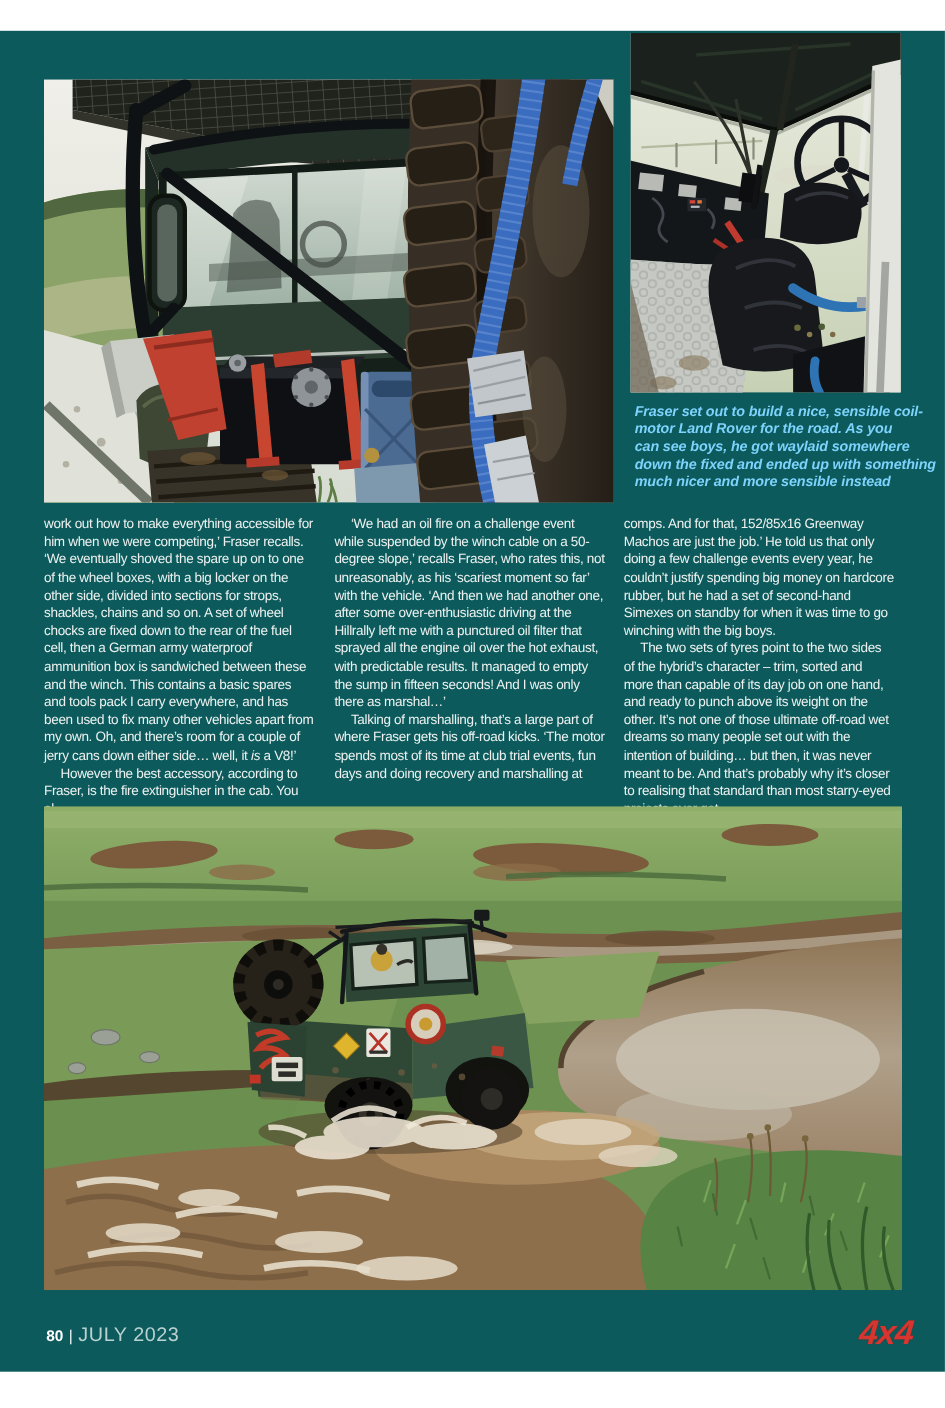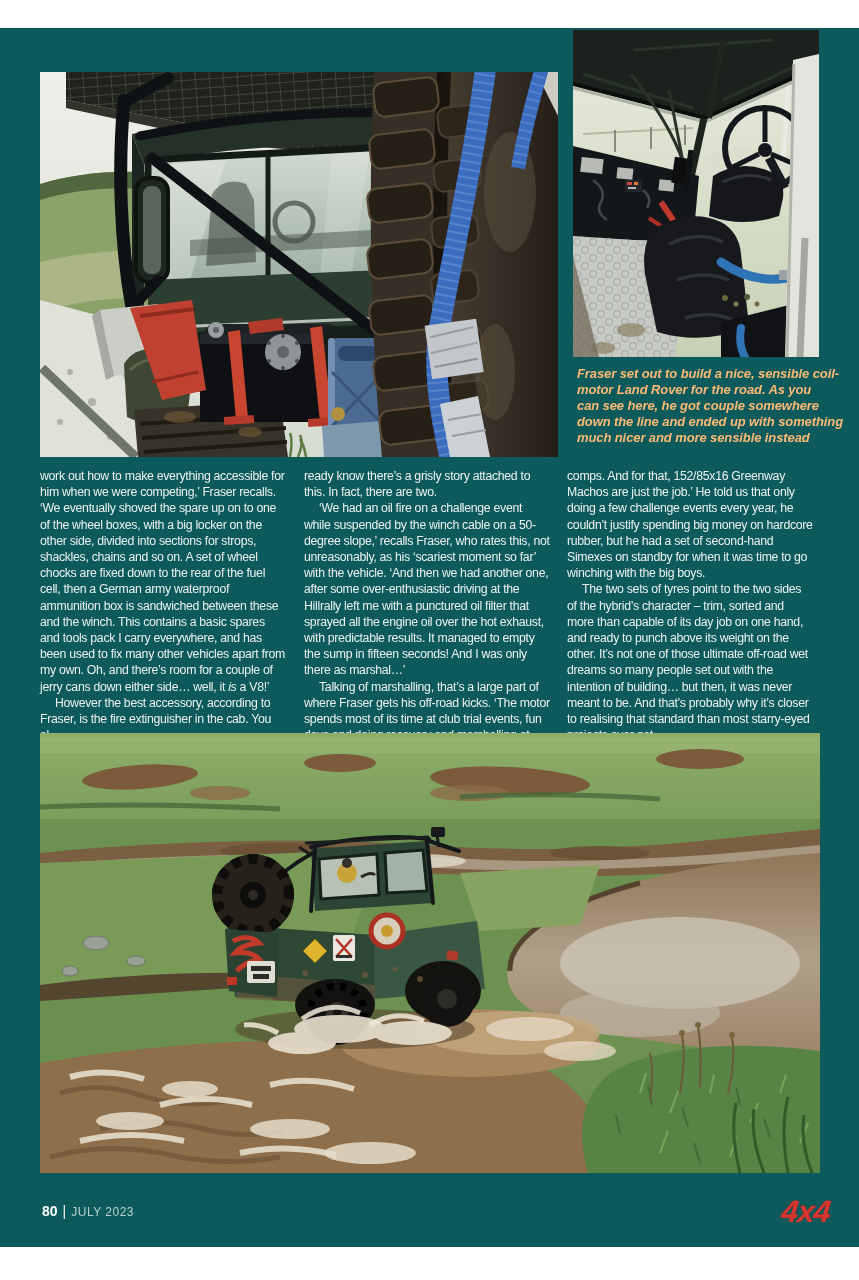--- a/index.html
+++ b/index.html
@@ -4,35 +4,35 @@
 <style>
   html,body{margin:0;padding:0;background:#ffffff;}
   .page{position:relative;width:859px;height:1280px;background:#ffffff;overflow:hidden;
         font-family:"Liberation Sans", sans-serif;}
   .sheet{position:absolute;left:0;top:28px;width:859px;height:1219px;background:#0c5a5c;}
   .photo{position:absolute;overflow:hidden;}
   .photo svg{display:block;width:100%;height:100%;}
   .photo-cab{left:40px;top:44px;width:518px;height:385px;}
   .photo-interior{left:573px;top:2px;width:246px;height:327px;}
   .photo-river{left:40px;top:705px;width:780px;height:440px;}
-  .caption{position:absolute;left:577px;top:338px;width:246px;color:#fdba74;
+  .caption{position:absolute;left:577px;top:338px;width:246px;color:#7dd3fc;
            font-style:italic;font-weight:bold;font-size:13px;line-height:16px;letter-spacing:-0.1px;}
   .caption div{white-space:nowrap;}
   .col{position:absolute;top:440px;width:246px;color:#edf2f0;font-size:12.3px;
        line-height:16.2px;letter-spacing:-0.3px;}
   .col-1{left:40px;}
   .col-2{left:304px;}
   .col-3{left:567px;}
   .col p{margin:0;}
   .col p.indent{text-indent:15px;}
   .it{font-style:italic;}
   .footer{position:absolute;left:42px;top:1175px;font-size:14px;color:#ffffff;}
   .footer .pn{font-weight:bold;}
   .footer .sep{margin:0 5px;opacity:.95;}
-  .footer .issue{color:#b9d2d1;font-size:12px;letter-spacing:.5px;}
+  .footer .issue{color:#b9d2d1;font-size:18px;letter-spacing:.5px;}
   .logo{position:absolute;left:760px;top:1166px;width:70px;text-align:right;
         font-size:31px;font-weight:bold;font-style:italic;color:#d6362f;
         letter-spacing:-1px;transform:skewX(-5deg);text-shadow:0 0 1px #8e1f1c;}
 </style>
 </head>
 <body>
 
 <div class="page">
   <div class="sheet">
 
@@ -304,31 +304,30 @@
           <polygon points="220,30 246,24 246,327 212,327" fill="#e3e4de"></polygon>
           <line x1="221" y1="34" x2="214" y2="327" stroke="#b2b5ac" stroke-width="3"></line>
           <line x1="232" y1="208" x2="227" y2="327" stroke="#a4a7a1" stroke-width="7"></line>
         </g>
       </svg>
     </div>
 
     <div class="caption">
       <div>Fraser set out to build a nice, sensible coil-</div>
       <div>motor Land Rover for the road. As you</div>
-      <div>can see here, he got couple somewhere</div>
-      <div>down the line and ended up with something</div>
+      <div>can see boys, he got waylaid somewhere</div>
+      <div>down the fixed and ended up with something</div>
       <div>much nicer and more sensible instead</div>
     </div>
 
     <div class="col col-1">
       <p class="para"><span>work out how to make everything accessible for him when we were competing,’ Fraser recalls. ‘We eventually shoved the spare up on to one of the wheel boxes, with a big locker on the other side, divided into sections for strops, shackles, chains and so on. A set of wheel chocks are fixed down to the rear of the fuel cell, then a German army waterproof ammunition box is sandwiched between these and the winch. This contains a basic spares and tools pack I carry everywhere, and has been used to fix many other vehicles apart from my own. Oh, and there’s room for a couple of jerry cans down either side… well, it </span><span class="it">is</span><span> a V8!’</span></p>
       <p class="para indent"><span>However the best accessory, according to Fraser, is the fire extinguisher in the cab. You al-</span></p>
     </div>
     <div class="col col-2">
-      <p class="para"><span>ready know there’s a grisly story attached to this. In fact, there are two.</span></p>
       <p class="para indent"><span>‘We had an oil fire on a challenge event while suspended by the winch cable on a 50-degree slope,’ recalls Fraser, who rates this, not unreasonably, as his ‘scariest moment so far’ with the vehicle. ‘And then we had another one, after some over-enthusiastic driving at the Hillrally left me with a punctured oil filter that sprayed all the engine oil over the hot exhaust, with predictable results. It managed to empty the sump in fifteen seconds! And I was only there as marshal…’</span></p>
       <p class="para indent"><span>Talking of marshalling, that’s a large part of where Fraser gets his off-road kicks. ‘The motor spends most of its time at club trial events, fun days and doing recovery and marshalling at</span></p>
     </div>
     <div class="col col-3">
       <p class="para"><span>comps. And for that, 152/85x16 Greenway Machos are just the job.’ He told us that only doing a few challenge events every year, he couldn’t justify spending big money on hardcore rubber, but he had a set of second-hand Simexes on standby for when it was time to go winching with the big boys.</span></p>
       <p class="para indent"><span>The two sets of tyres point to the two sides of the hybrid’s character – trim, sorted and more than capable of its day job on one hand, and ready to punch above its weight on the other. It’s not one of those ultimate off-road wet dreams so many people set out with the intention of building… but then, it was never meant to be. And that’s probably why it’s closer to realising that standard than most starry-eyed projects ever get.</span></p>
     </div>
 
     <div class="photo photo-river" aria-label="The green Land Rover hybrid fording a muddy stream between grassy moorland banks">
       <svg viewBox="0 0 780 440" preserveAspectRatio="none">

